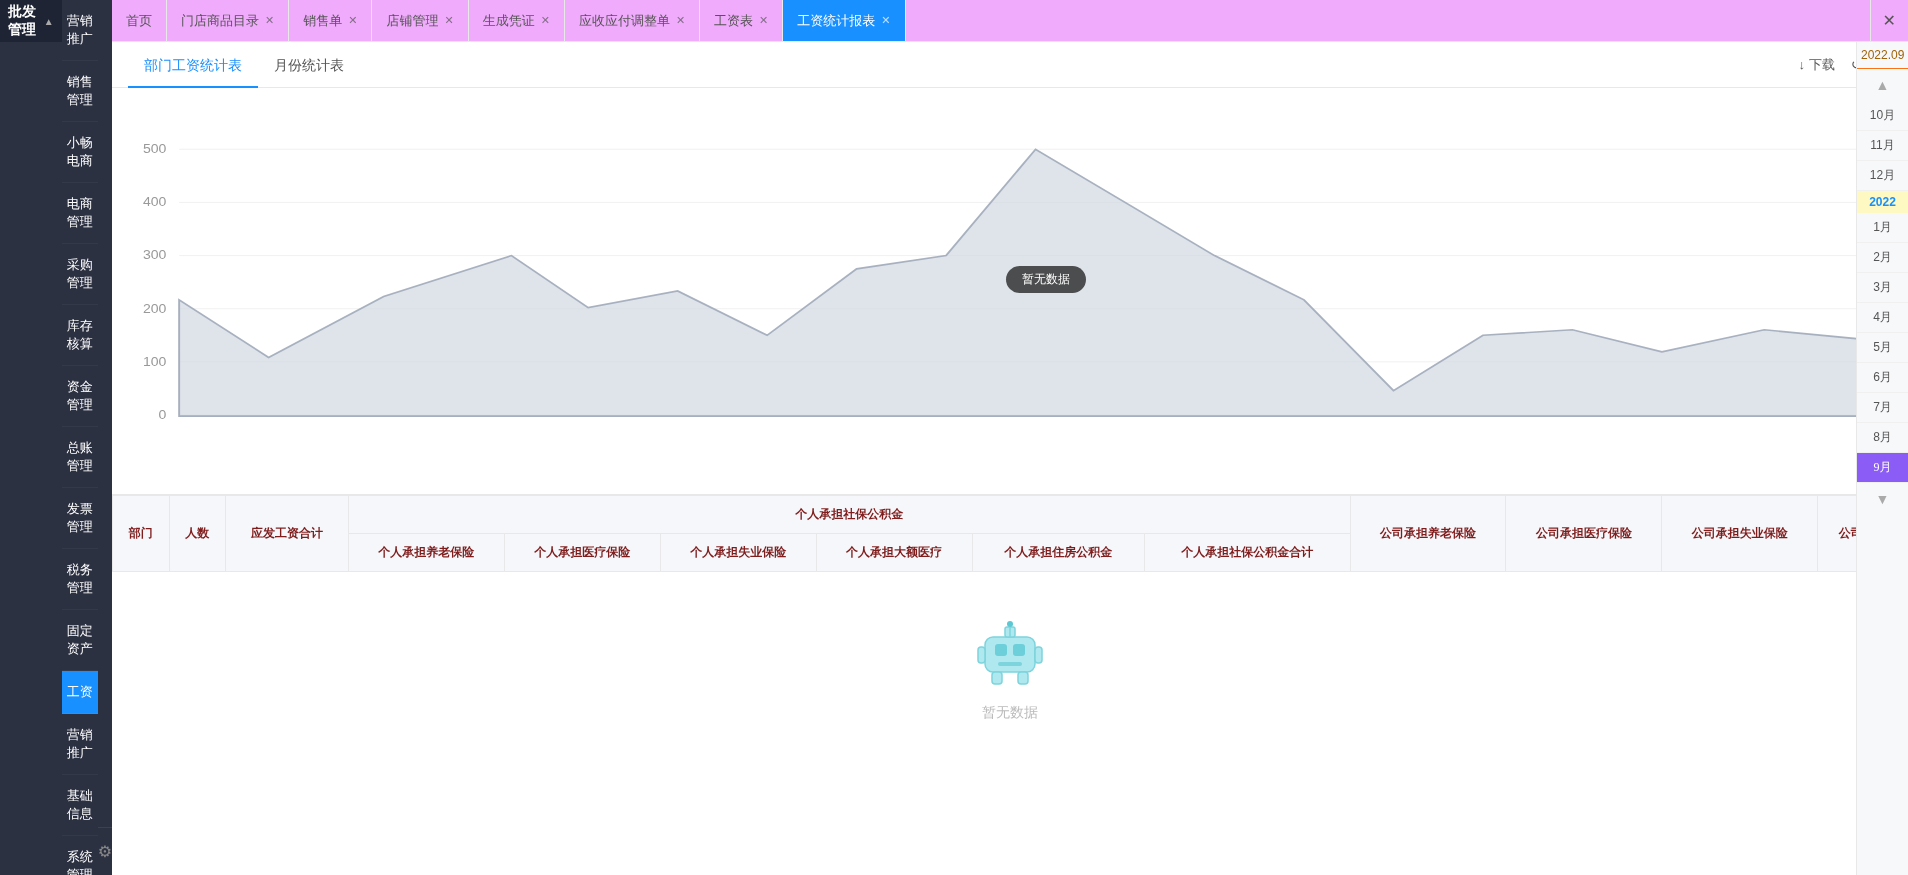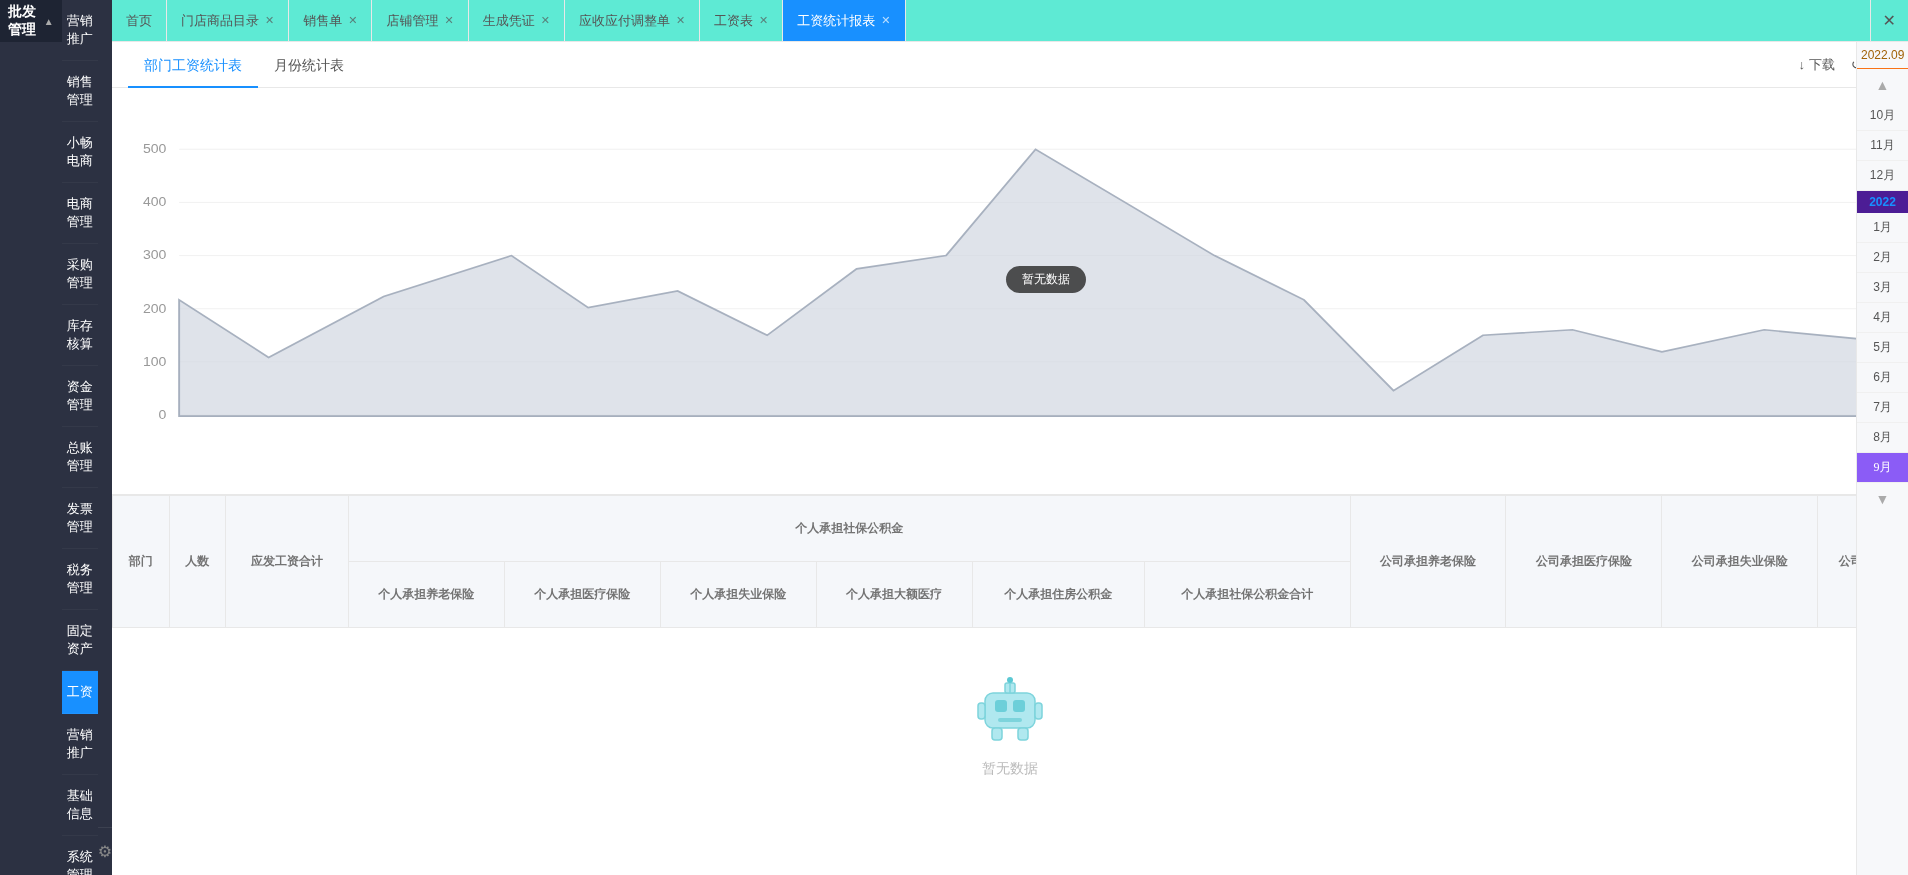--- a/index.html
+++ b/index.html
@@ -44,21 +44,21 @@
       font-size: 16px;
       cursor: pointer;
       border-top: 1px solid rgba(255,255,255,0.08);
     }
 
     
     .main { flex: 1; display: flex; flex-direction: column; min-width: 0; }
 
     
     .tab-bar {
-      background: #5eead4;
+      background: #f0abfc;
       display: flex;
       align-items: flex-start;
       height: 42px;
       border-bottom: 1px solid #e8e8e8;
       overflow: hidden;
       flex-shrink: 0;
     }
     .tab-item {
       display: flex;
       align-items: center;
@@ -168,23 +168,23 @@
       overflow: auto;
       border-top: 1px solid #e8e8e8;
     }
     .data-table {
       width: 100%;
       border-collapse: collapse;
       min-width: 1400px;
     }
     .data-table th {
       background: #f5f7fa;
-      padding: 24px 8px;
+      padding: 10px 8px;
       font-size: 12px;
-      color: #737373;
+      color: #7f1d1d;
       border: 1px solid #e8e8e8;
       text-align: center;
       white-space: nowrap;
     }
     .table-group-header { background: #edf2fb; }
     .empty-state {
       display: flex;
       flex-direction: column;
       align-items: center;
       justify-content: center;
@@ -243,21 +243,21 @@
       font-size: 12px;
       border-bottom: 1px solid #f0f0f0;
     }
     .date-month.active { background: #8b5cf6; color: #fff; border-radius: 0; font-family: Liberation Serif, serif; }
     .date-year-label {
       width: 100%;
       padding: 4px;
       text-align: center;
       font-size: 12px;
       color: #1890ff;
-      background: #4c1d95;
+      background: #fef9c3;
       font-weight: bold;
     }
 
     
     .table-container::-webkit-scrollbar { height: 6px; width: 6px; }
     .table-container::-webkit-scrollbar-thumb { background: #ccc; border-radius: 3px; }
   </style>
 </head>
 <body>
 

